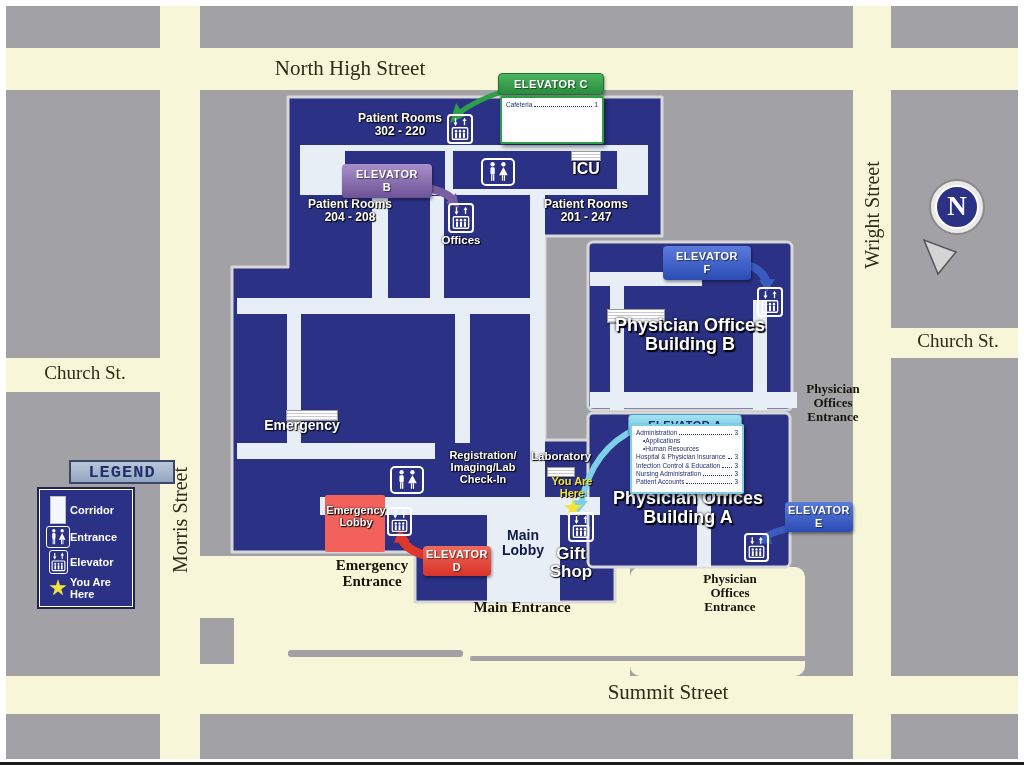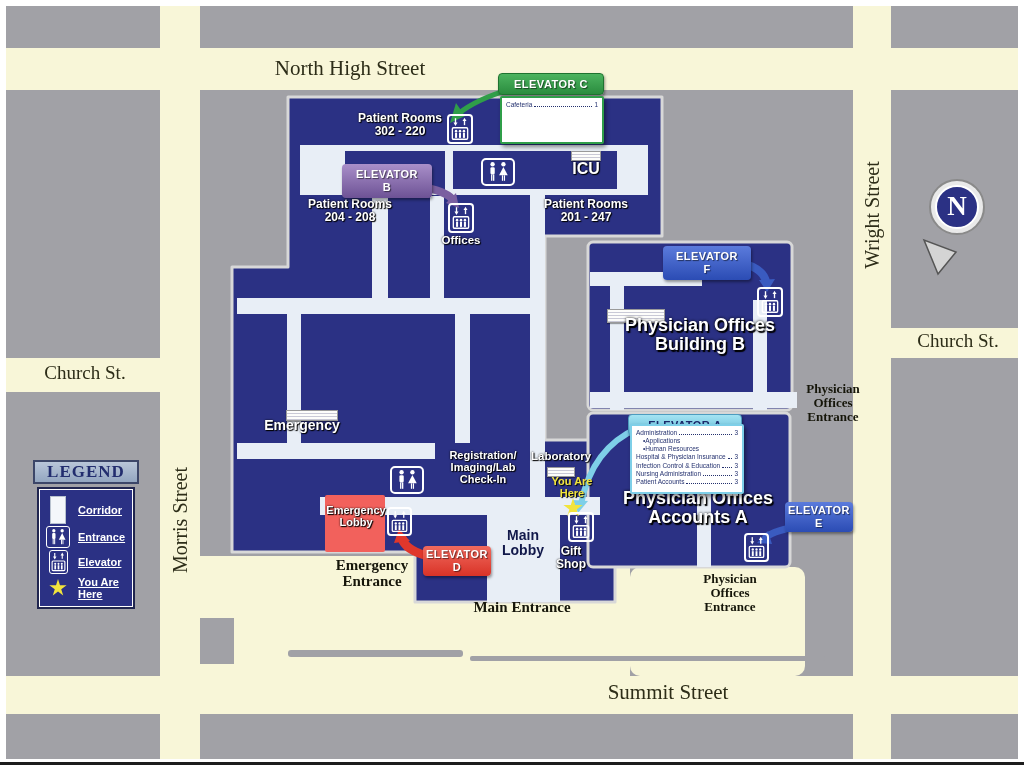--- a/index.html
+++ b/index.html
@@ -2,21 +2,21 @@
 <html><head>
 <meta charset="utf-8">
 <style>
   html,body{margin:0;padding:0;background:#ffffff;}
   #map{position:relative;width:1024px;height:765px;background:#ffffff;overflow:hidden;
        font-family:"Liberation Sans",sans-serif;border-bottom:3px solid #1d1d1d;box-sizing:border-box;}
   #base{position:absolute;left:0;top:0;}
   
   .lbl{position:absolute;transform:translateX(-50%);text-align:center;white-space:nowrap;line-height:1.08;}
   .room{font-weight:bold;font-size:12px;color:#fff;text-shadow:1px 1px 1px #000,0 0 2px #000;}
-  .bigroom{font-weight:bold;font-size:18px;color:#fff;text-shadow:1.5px 1.5px 1px #000,0 0 3px #000;margin-left:10px;}
+  .bigroom{font-weight:bold;font-size:18px;color:#fff;text-shadow:1.5px 1.5px 1px #000,0 0 3px #000;}
   .street{font-family:"Liberation Serif",serif;font-size:21px;color:#2d2d18;}
   .vstreet{position:absolute;font-family:"Liberation Serif",serif;font-size:20px;color:#2d2d18;
            transform:translate(-50%,-50%) rotate(-90deg);white-space:nowrap;}
   .entr{font-family:"Liberation Serif",serif;font-weight:bold;font-size:15px;color:#16160a;}
   .dark{color:#11184a;font-weight:bold;font-size:14px;}
   .yellow{color:#f2e43c;font-weight:bold;font-size:11px;text-shadow:1px 1px 1px #000;}
   
   .banner{position:absolute;border-radius:4px;display:flex;flex-direction:column;align-items:center;
           justify-content:center;font-weight:bold;font-size:11px;letter-spacing:.5px;color:#fff;
           text-shadow:1px 1px 1px rgba(0,0,0,.55);box-shadow:1px 2px 3px rgba(0,0,0,.4);line-height:1.15;}
@@ -37,24 +37,24 @@
   .star{position:absolute;background:#f2e43c;
         clip-path:polygon(50% 0%,61% 35%,98% 35%,68% 57%,79% 91%,50% 70%,21% 91%,32% 57%,2% 35%,39% 35%);
         filter:drop-shadow(1px 1px 1px rgba(0,0,0,.6));}
   .tag{position:absolute;background:#fdfdfb;border:1px solid #9a9a9a;box-shadow:0 1px 1px rgba(0,0,0,.35);
        background-image:repeating-linear-gradient(180deg,transparent 0 2px,#c9c9d6 2px 3px);}
   
   .em-lobby{position:absolute;background:#f2615c;border-radius:2px;}
   
   .legend-head{position:absolute;background:linear-gradient(180deg,#b9c6d9,#93a6c0);border:2px solid #3c4668;
                display:flex;align-items:center;justify-content:center;font-weight:bold;font-size:17px;
-               letter-spacing:1px;color:#222d6e;font-family:Liberation Serif, serif;box-sizing:border-box;}
+               letter-spacing:1px;color:#222d6e;font-family:Liberation Mono, monospace;box-sizing:border-box;margin-left:36px;}
   .legend-body{position:absolute;background:#2b3184;border:2px solid #20254f;box-shadow:inset 0 0 0 1px #fff;
                box-sizing:border-box;display:flex;flex-direction:column;justify-content:space-around;padding:6px 7px;}
-  .legend-row{display:flex;align-items:center;gap:8px;color:#fff;font-weight:bold;font-size:11px;text-decoration:underline;}
+  .legend-row{display:flex;align-items:center;color:#fff;font-weight:bold;font-size:11px;}
   .legend-ic{width:24px;display:flex;justify-content:center;flex:0 0 24px;}
   .corr-swatch{width:14px;height:26px;background:#f4f7fb;border:1px solid #b8c2cf;}
   .mini-box{border:1.5px solid #fff;border-radius:3px;padding:1px;}
 </style>
 </head>
 <body>
 
 <div id="map">
 
   <svg id="base" width="1024" height="765" viewBox="0 0 1024 765">
@@ -150,39 +150,39 @@
   <div class="lbl room" style="left:461px;top:234px;font-size:11.5px;">Offices</div>
   <div class="tag" style="left:286px;top:410px;width:50px;height:9px;"></div>
   <div class="lbl room" style="left:302px;top:418px;font-size:14px;">Emergency</div>
   <div class="tag" style="left:607px;top:309px;width:56px;height:12px;"></div>
   <div class="lbl bigroom" style="left:690px;top:316px;">
     <span style="display:block">Physician Offices</span>
     <span style="display:block">Building B</span>
   </div>
   <div class="lbl bigroom" style="left:688px;top:489px;">
     <span style="display:block">Physician Offices</span>
-    <span style="display:block">Accounts A</span>
+    <span style="display:block">Building A</span>
   </div>
   <div class="lbl room" style="left:561px;top:450px;font-size:11.5px;">Laboratory</div>
   <div class="lbl room" style="left:483px;top:450px;font-size:11px;">
     <span style="display:block">Registration/</span>
     <span style="display:block">Imaging/Lab</span>
     <span style="display:block">Check-In</span>
   </div>
   <div class="tag" style="left:547px;top:467px;width:26px;height:8px;"></div>
   <div class="lbl yellow" style="left:572px;top:476px;">
     <span style="display:block">You Are</span>
     <span style="display:block">Here</span>
   </div>
   <div class="star" style="left:563px;top:498px;width:20px;height:20px;"></div>
   <div class="lbl dark" style="left:523px;top:528px;">
     <span style="display:block">Main</span>
     <span style="display:block">Lobby</span>
   </div>
-  <div class="lbl room" style="left:571px;top:545px;font-size:12px;">
+  <div class="lbl room" style="left:571px;top:545px;font-size:17px;">
     <span style="display:block">Gift</span>
     <span style="display:block">Shop</span>
   </div>
 
   <div class="em-lobby" style="left:325px;top:495px;width:60px;height:57px;"></div>
   <div class="lbl room" style="left:356px;top:505px;font-size:11px;">
     <span style="display:block">Emergency</span>
     <span style="display:block">Lobby</span>
   </div>
 

